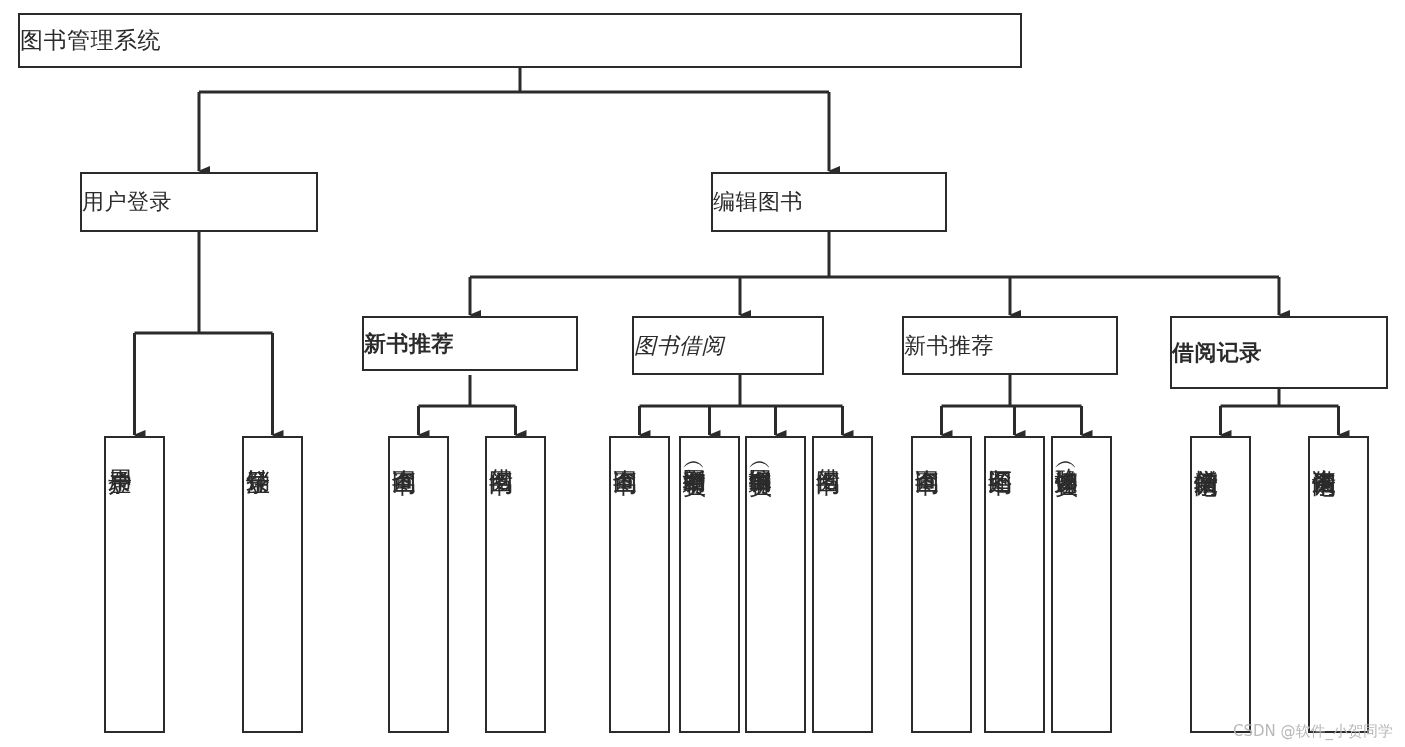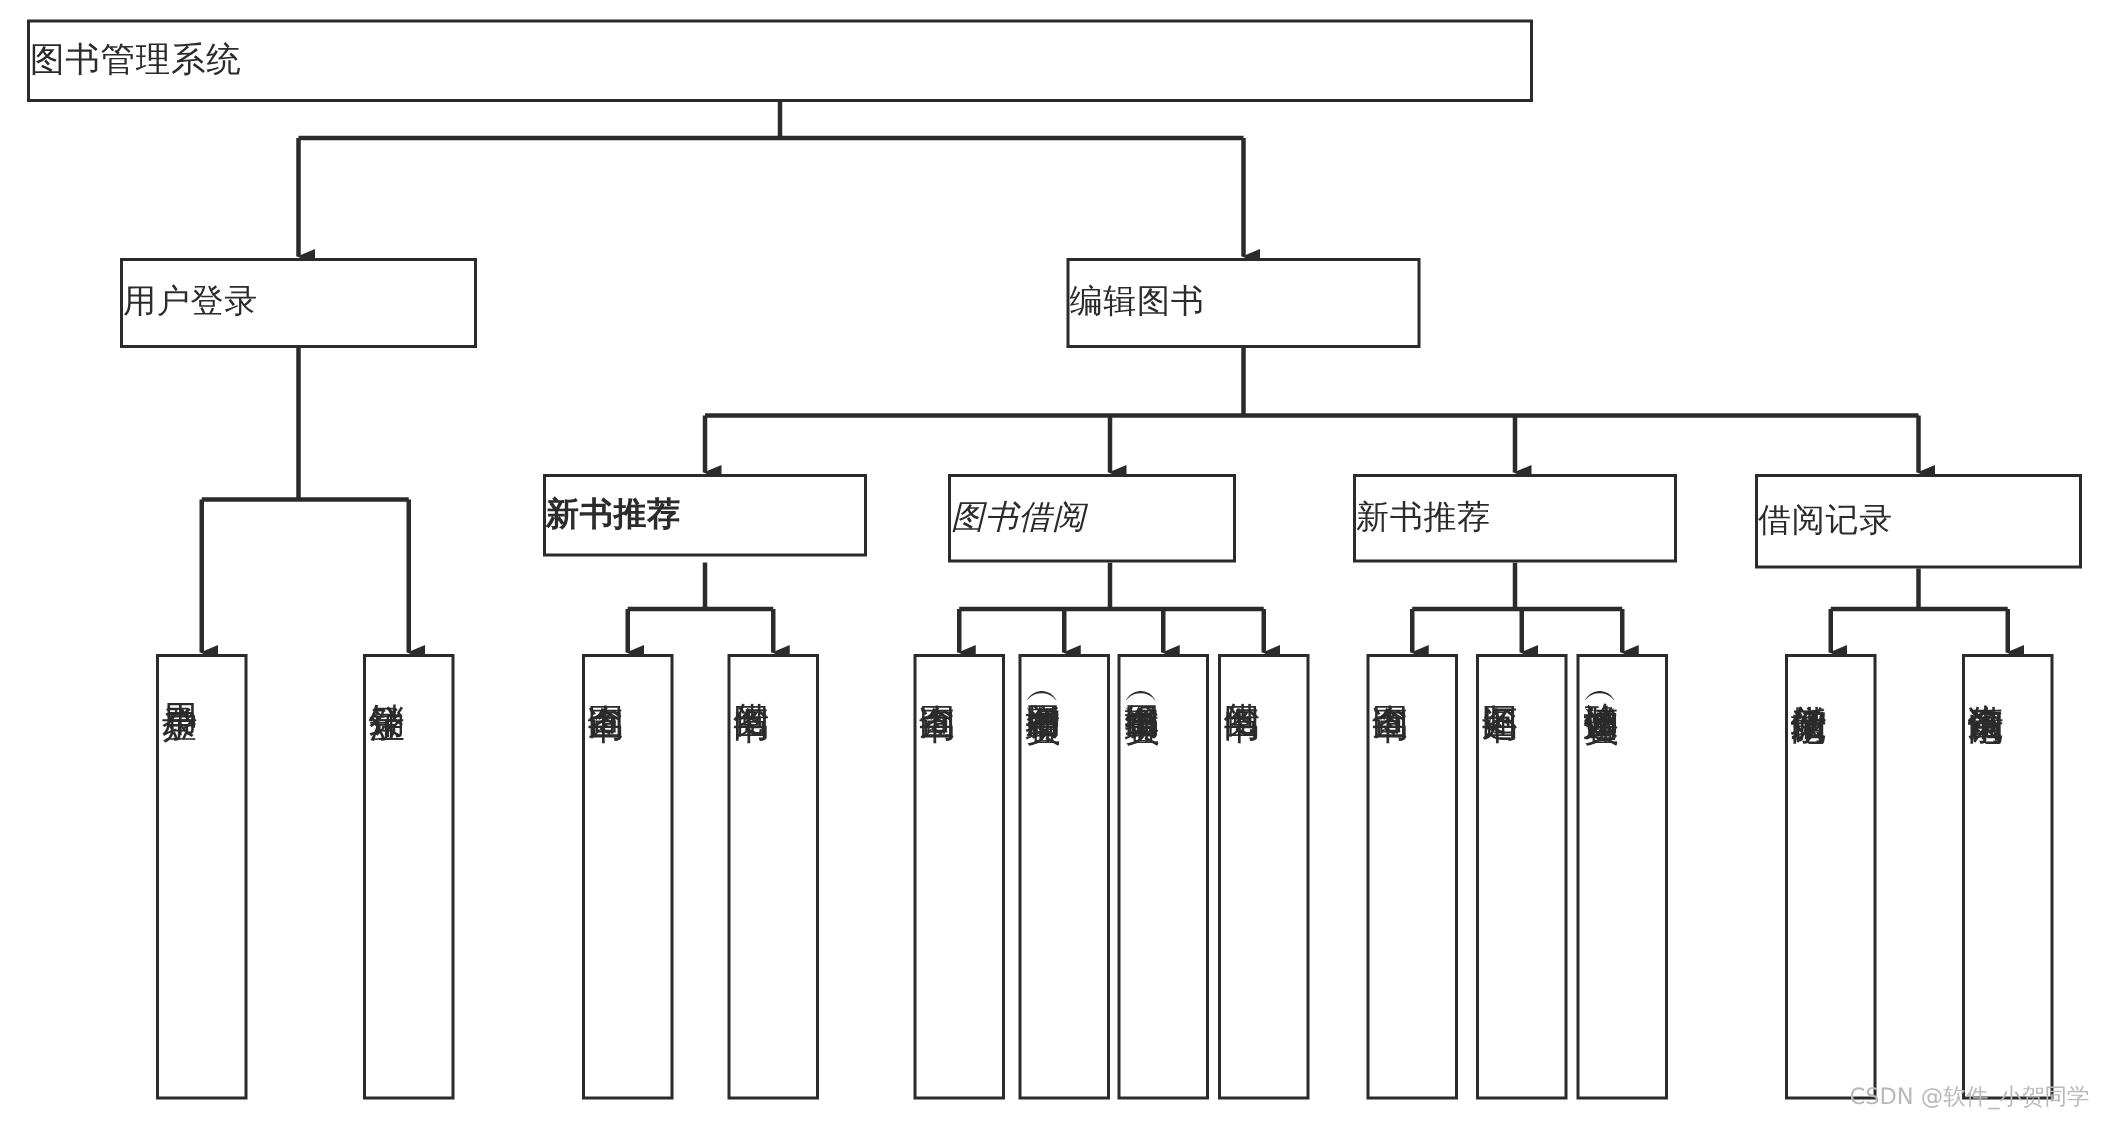--- a/index.html
+++ b/index.html
@@ -128,21 +128,21 @@
       </div>
       <div class="node horiz" id="" style="left: 362px; top: 316px; width: 216px; height: 55px; font-weight: bold;">
         <span class="label">新书推荐</span>
       </div>
       <div class="node horiz" id="" style="left: 632px; top: 316px; width: 192px; height: 59px; font-style: italic;">
         <span class="label">图书借阅</span>
       </div>
       <div class="node horiz" id="" style="left: 902px; top: 316px; width: 216px; height: 59px;">
         <span class="label">新书推荐</span>
       </div>
-      <div class="node horiz" id="" style="left: 1170px; top: 316px; width: 218px; height: 63px;">
+      <div class="node horiz" id="" style="left: 1170px; top: 316px; width: 218px; height: 73px; font-weight: bold;">
         <span class="label">借阅记录</span>
       </div>
       <div class="node vert" id="" style="left: 104px; top: 436px; width: 61px; height: 297px;">
         <span class="label">用户登录</span>
       </div>
       <div class="node vert" id="" style="left: 242px; top: 436px; width: 61px; height: 297px;">
         <span class="label">注销登录</span>
       </div>
       <div class="node vert" id="" style="left: 388px; top: 436px; width: 61px; height: 297px;">
         <span class="label">查询图书</span>

